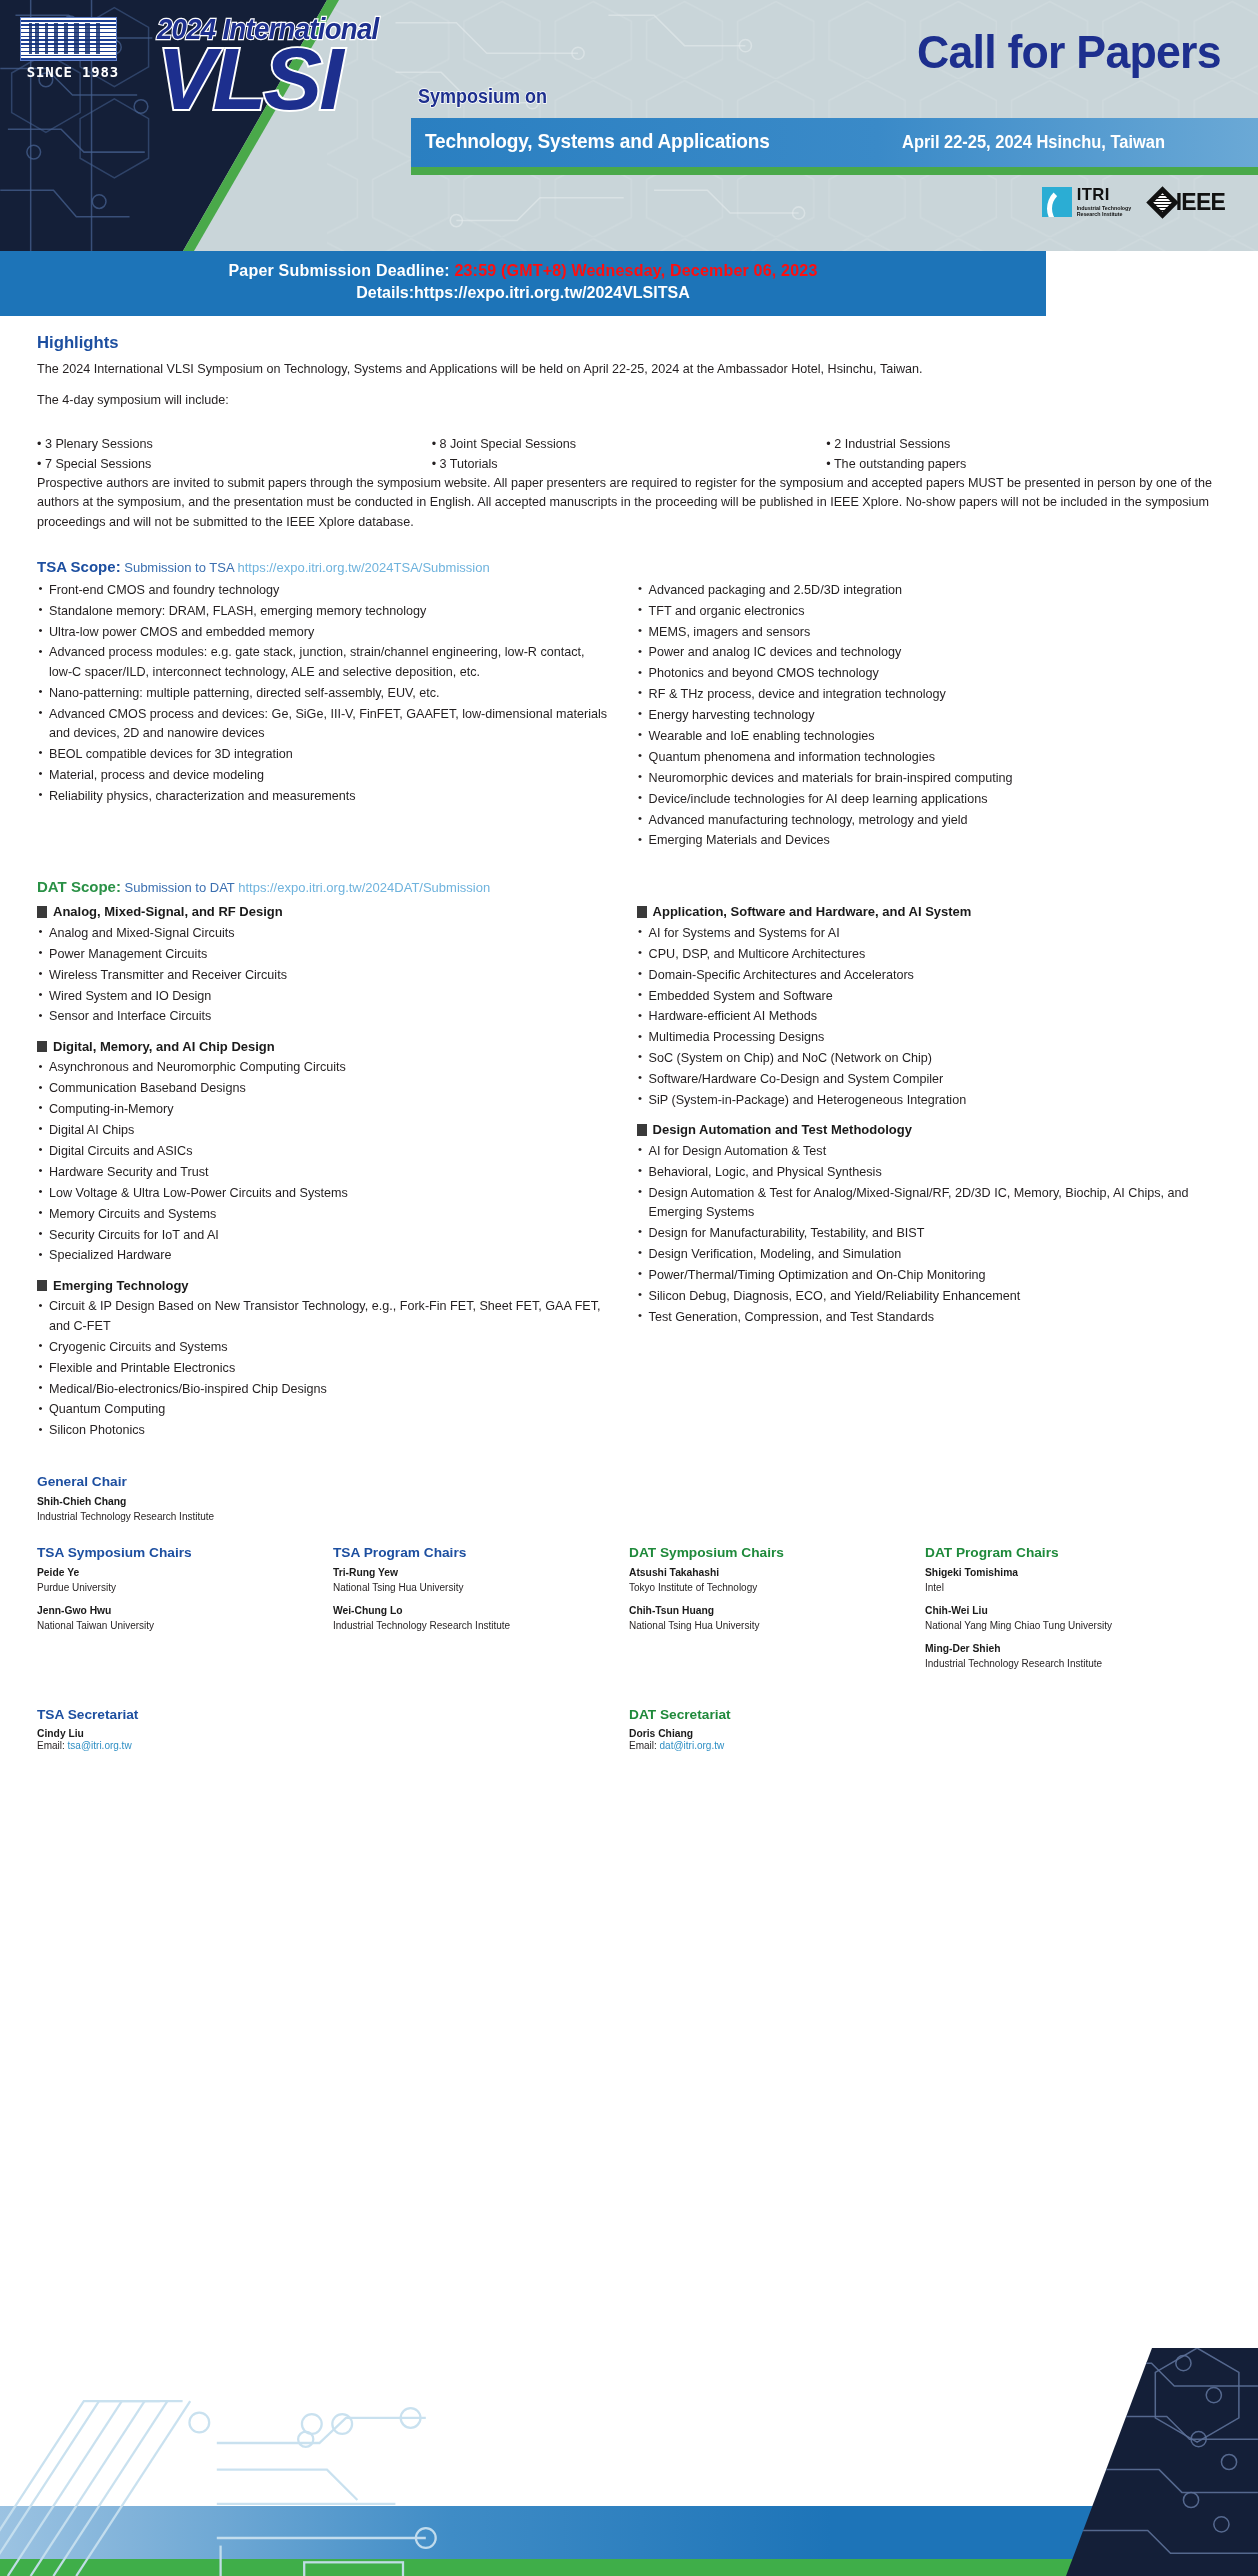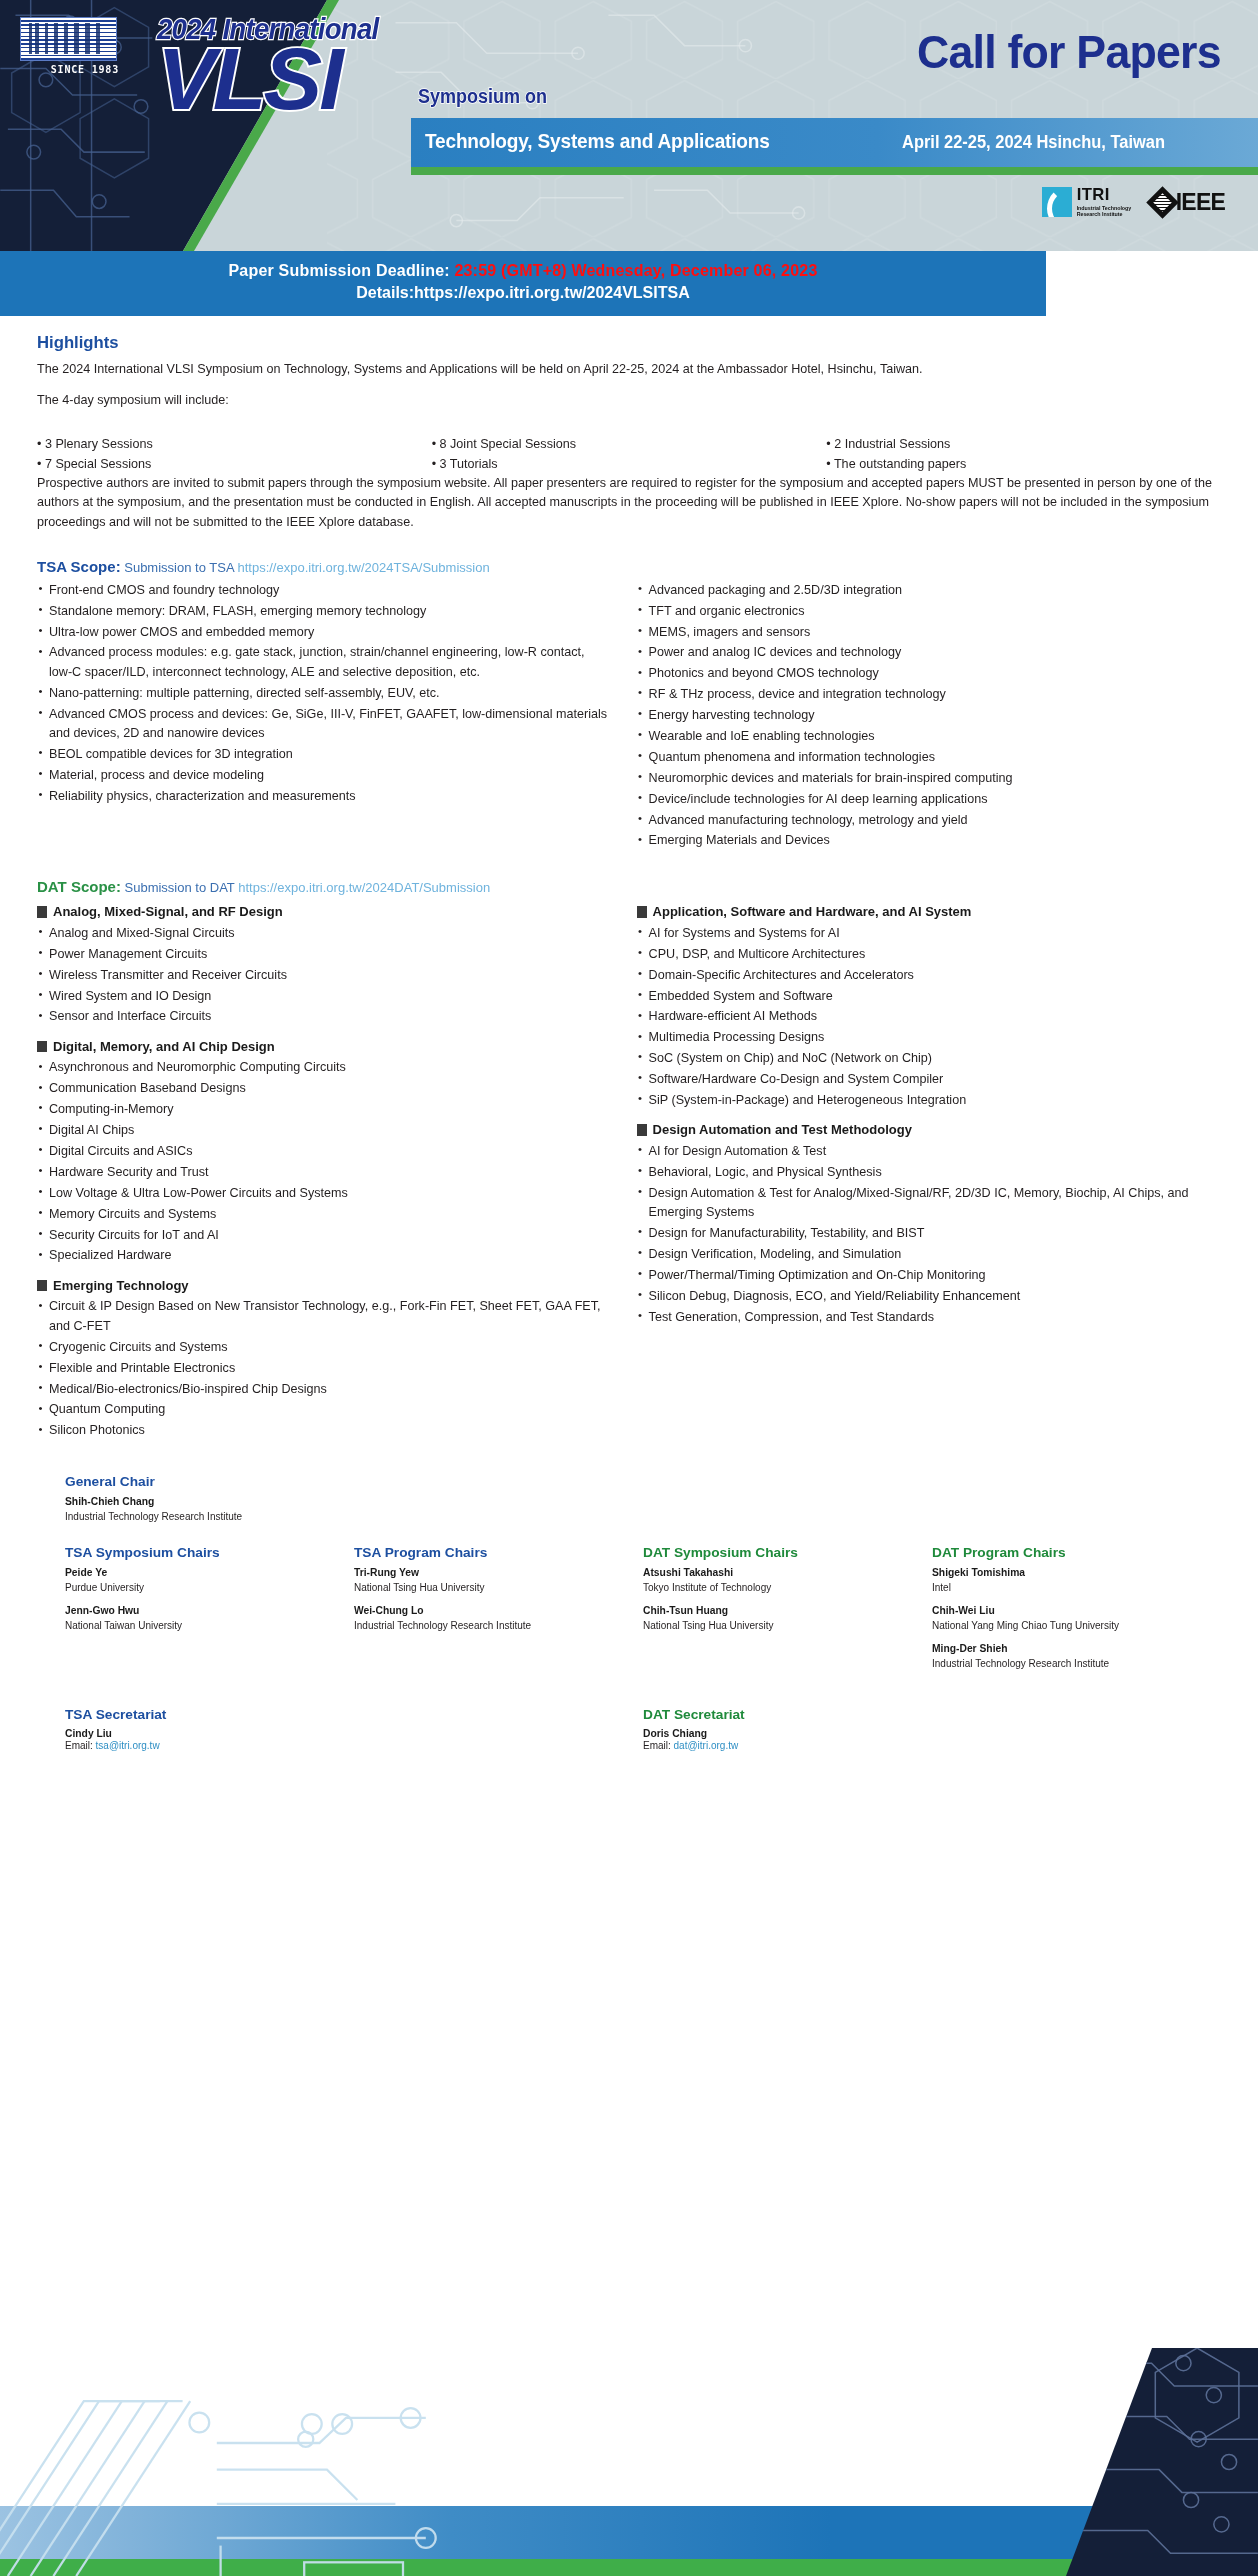--- a/index.html
+++ b/index.html
@@ -62,21 +62,21 @@
       linear-gradient(90deg, transparent 0 3%, #16306e 3% 7%, transparent 7% 11%,
        #16306e 11% 15%, transparent 15% 22%, #16306e 22% 26%, transparent 26% 33%,
        #16306e 33% 38%, transparent 38% 45%, #16306e 45% 50%, transparent 50% 57%,
        #16306e 57% 62%, transparent 62% 70%, #16306e 70% 75%, transparent 75% 82%,
        #16306e 82% 87%, transparent 87% 100%);
     opacity: .85;
   }
   .vlsi-since {
     margin-top: 3px;
     text-align: right;
-    font-size: 10px;
+    font-size: 14px;
     font-weight: bold;
     color: #ffffff;
     letter-spacing: 0.8px;
     font-family: "DejaVu Sans Mono", monospace;
   }
 
   .hdr-title-block {
     position: absolute;
     left: 157px; top: 13.7px;
     width: 456px;
@@ -295,21 +295,21 @@
   }
   .grp-head:first-child { margin-top: 3px; }
   .sq-mark {
     display: inline-block;
     width: 10px; height: 11.4px;
     background: #3a3a3a;
     flex: 0 0 auto;
   }
 
   
-  .chairs { margin-top: 32px; margin-left: 28px; }
+  .chairs { margin-top: 32px; }
   h3.ch-head {
     font-size: 13.7px;
     font-weight: bold;
     color: #1d4fa0;
     margin-bottom: 6px;
   }
   h3.ch-head.green { color: #1f8a3b; }
   .ch-name {
     font-size: 10.3px;
     font-weight: bold;

